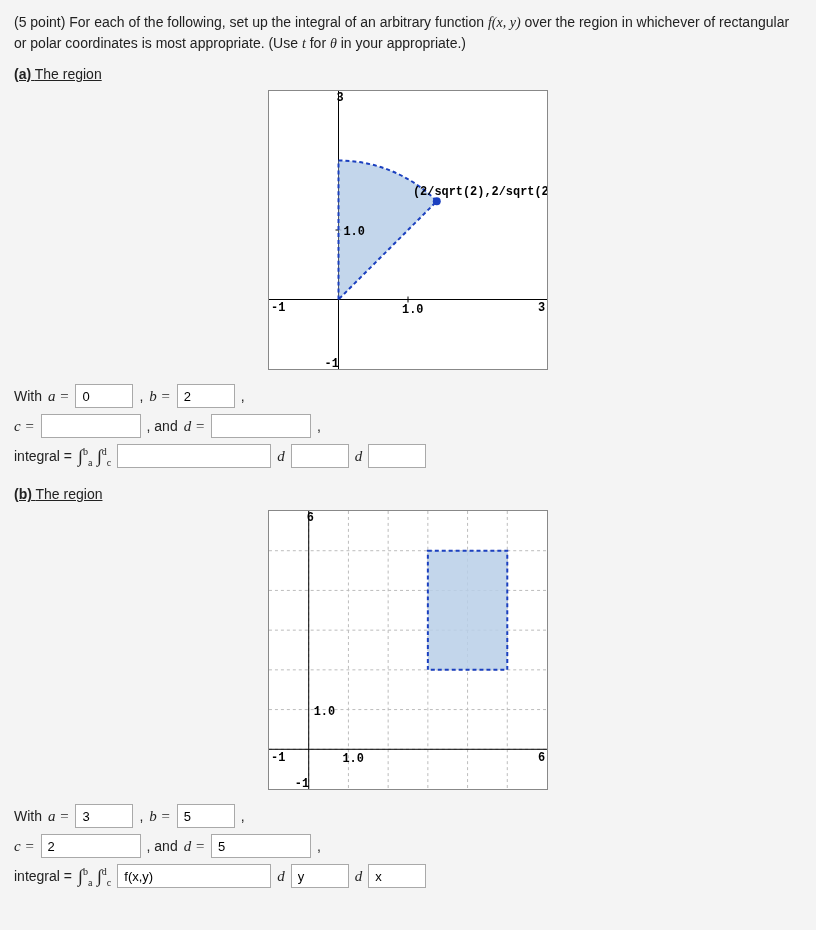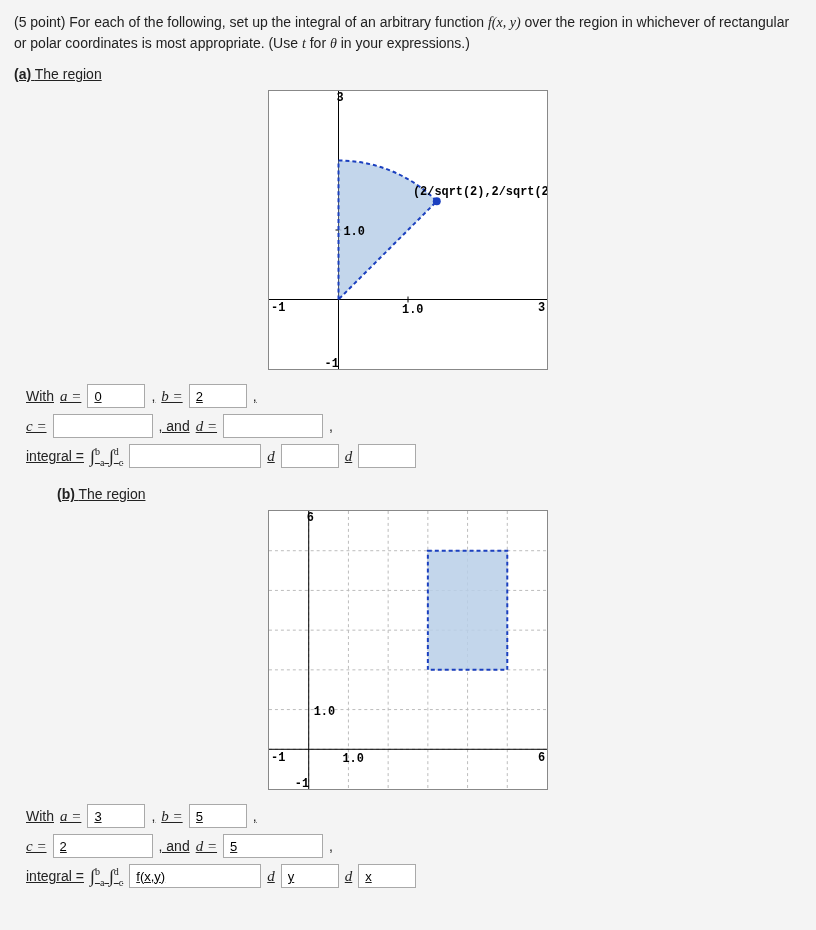--- a/index.html
+++ b/index.html
@@ -11,46 +11,46 @@
     color: #222;
     background: #f4f4f4;
     width: 816px;
   }
   .prompt { line-height: 1.5; max-width: 790px; }
   .math { font-family: "Times New Roman", Times, serif; font-style: italic; text-align: right; }
   .bold { font-weight: bold; }
   .section-label { margin: 12px 0 6px 0; text-decoration: underline; }
   .figure-wrap { display: flex; justify-content: center; margin: 8px 0 14px 0; }
   svg.graph { background: #fff; border: 1px solid #888; }
-  .row { display: flex; align-items: center; gap: 6px; margin: 6px 12px; flex-wrap: wrap; text-decoration: underline; }
+  .row { display: flex; align-items: center; gap: 6px; margin: 6px 0; flex-wrap: wrap; }
   .row .math, .row .mathup { font-size: 15px; }
   input.box {
     font-family: Arial, Helvetica, sans-serif;
     font-size: 13px;
     height: 24px;
     padding: 2px 6px;
     border: 1px solid #a9a9a9;
     background: #fff;
   }
   .w-small { width: 58px; }
   .w-med { width: 100px; }
-  .w-large { width: 132px; }
+  .w-large { width: 154px; }
   .integral-notation {
     font-family: "Times New Roman", Times, serif;
     font-size: 18px;
     white-space: nowrap;
   }
   .sup { font-size: 10px; position: relative; top: -7px; }
   .sub { font-size: 10px; position: relative; top: 4px; }
 </style>
 </head>
 <body>
 
 <div class="prompt">
-  <span>(5 point) </span><span>For each of the following, set up the integral of an arbitrary function </span><span class="math">f(x, y)</span><span> over the region in whichever of rectangular or polar coordinates is most appropriate. (Use </span><span class="math">t</span><span> for </span><span class="math">θ</span><span> in your expressions.)</span>
+  <span>(5 point) </span><span>For each of the following, set up the integral of an arbitrary function </span><span class="math">f(x, y)</span><span> over the region in whichever of rectangular or polar coordinates is most appropriate. (Use </span><span class="math">t</span><span> for </span><span class="math">θ</span><span> in your appropriate.)</span>
 </div>
 
 <div class="section-label">
   <span class="bold">(a)</span>
   <span>The region</span>
 </div>
 
 <div class="figure-wrap">
   <svg class="graph" width="280" height="280" viewBox="0 0 280 280">
 
@@ -102,21 +102,21 @@
     ∫<span class="sup">b</span><span class="sub">a</span>
     ∫<span class="sup">d</span><span class="sub">c</span>
   </span>
   <input class="box w-large" value="" style="">
   <span class="math">d</span>
   <input class="box w-small" value="" style="">
   <span class="math">d</span>
   <input class="box w-small" value="" style="">
 </div>
 
-<div class="section-label" style="margin-top:18px;margin-left:43px;">
+<div class="section-label" style="margin-top:18px;">
   <span class="bold">(b)</span>
   <span>The region</span>
 </div>
 
 <div class="figure-wrap">
   <svg class="graph" width="280" height="280" viewBox="0 0 280 280">
 
     <g>
 
       <g stroke="#bbb" stroke-dasharray="3 3" stroke-width="1">

